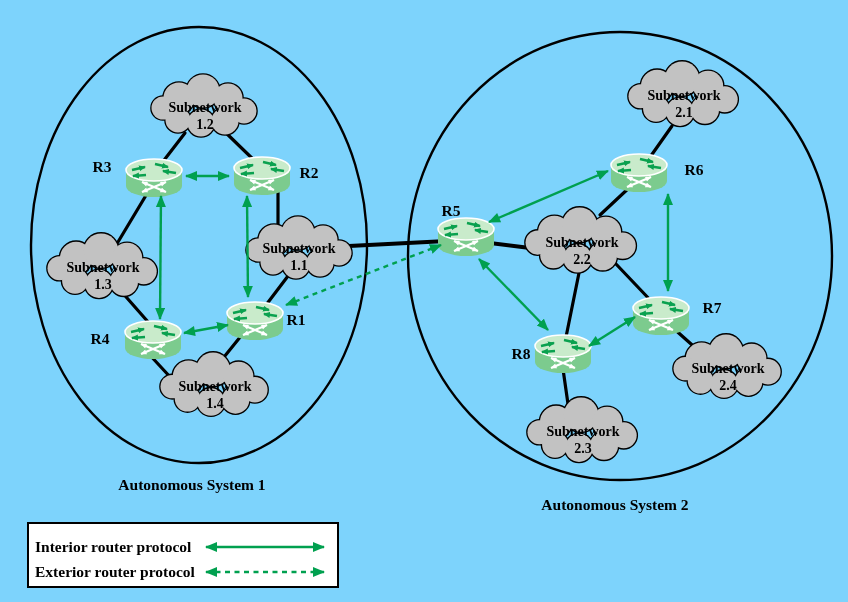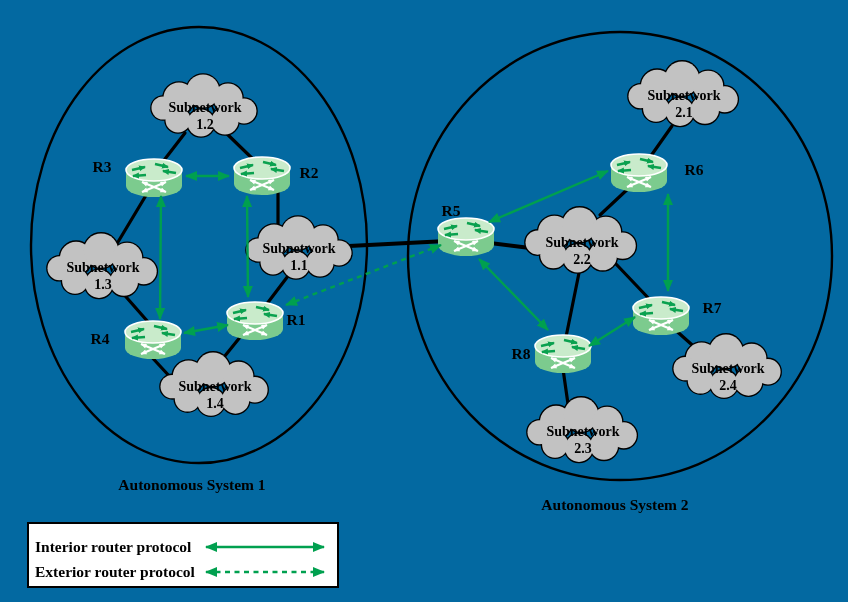--- a/index.html
+++ b/index.html
@@ -1,16 +1,16 @@
 <!DOCTYPE html>
 <html><head>
 <meta charset="utf-8">
 <style>
   html,body{margin:0;padding:0;background:#ffffff;}
-  .stage{position:relative;width:848px;height:602px;background:#0369a1;overflow:hidden;}
+  .stage{position:relative;width:848px;height:602px;background:#7dd3fc;overflow:hidden;}
   svg{display:block;}
   text{font-family:"Liberation Serif","DejaVu Serif",serif;font-weight:700;fill:#000;}
   .cloud-text{font-size:14px;text-anchor:middle;}
   .router-label{font-size:15.5px;text-anchor:middle;}
   .as-label{font-size:15.5px;text-anchor:middle;}
   .legend-label{font-size:15.5px;}
   .as-ellipse{fill:none;stroke:#000;stroke-width:2.4;}
   .blink{stroke:#000;stroke-width:3.2;fill:none;stroke-linecap:round;}
   .blink-thick{stroke:#000;stroke-width:4.2;fill:none;stroke-linecap:round;}
   .garrow{stroke:#00A04F;stroke-width:2.4;fill:none;}

